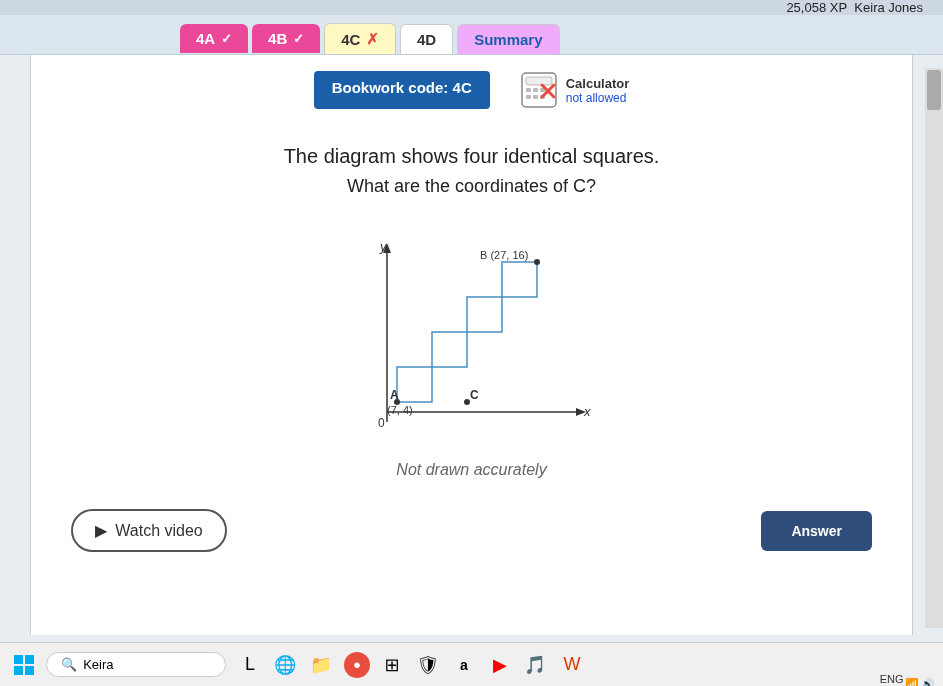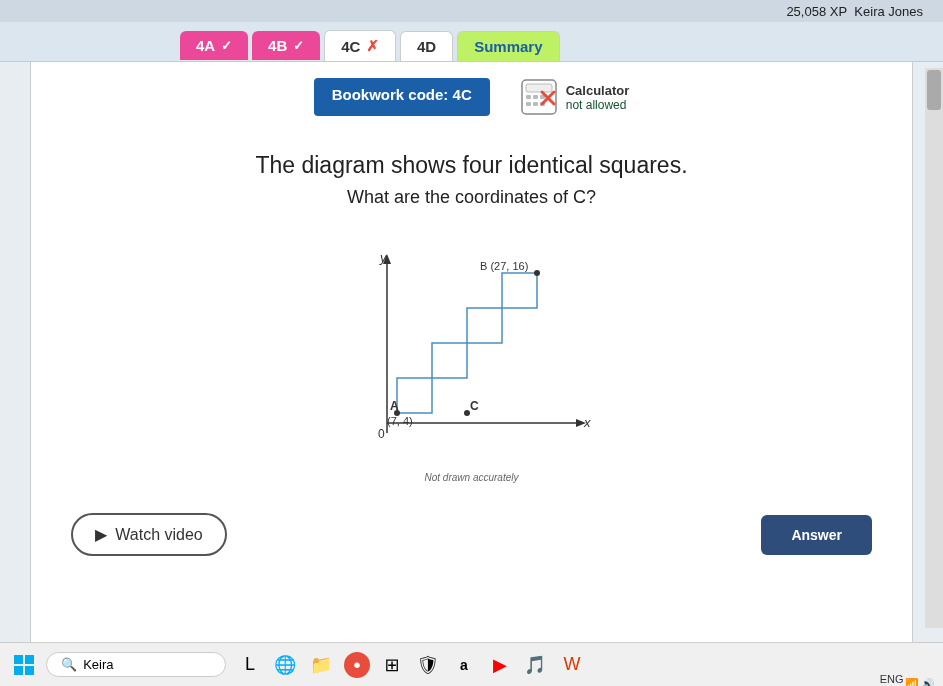--- a/index.html
+++ b/index.html
@@ -8,21 +8,21 @@
       height: 686px;
       font-family: Arial, sans-serif;
       background: #e8edf2;
       overflow: hidden;
       position: relative;
     }
 
     
     .top-bar {
       background: #cdd8e3;
-      height: 22px;
+      height: 15px;
       display: flex;
       align-items: center;
       justify-content: flex-end;
       padding-right: 20px;
       font-size: 13px;
       color: #222;
     }
 
     
     .tab-bar {
@@ -44,40 +44,40 @@
       align-items: center;
       gap: 6px;
     }
 
     .tab-completed {
       background: #ec4899;
       color: white;
     }
 
     .tab-error {
-      background: #ffffff;
+      background: #fef9c3;
       color: #333;
       border: 1px solid #ccc;
       border-bottom: none;
     }
 
     .tab-error .x-mark {
       color: #e74c3c;
       font-weight: bold;
     }
 
     .tab-plain {
       background: white;
       color: #333;
       border: 1px solid #ccc;
       border-bottom: none;
     }
 
     .tab-summary {
-      background: #bef264;
+      background: #f0abfc;
       color: #1a5fa8;
       border: 1px solid #ccc;
       border-bottom: none;
       font-weight: bold;
       align-items: center;
     }
 
     .check-mark {
       font-size: 13px;
     }
@@ -131,42 +131,42 @@
       font-weight: bold;
     }
 
     
     .question-area {
       padding: 24px 40px 10px 40px;
       text-align: center;
     }
 
     .question-text {
-      font-size: 23px;
+      font-size: 20px;
       color: #222;
       margin-bottom: 8px;
     }
 
     .question-subtext {
       font-size: 18px;
       color: #222;
       margin-bottom: 20px;
     }
 
     
     .diagram-container {
       display: flex;
       flex-direction: column;
       align-items: center;
       margin: 10px auto;
     }
 
     .not-drawn-label {
       text-align: center;
-      font-size: 10px;
+      font-size: 16px;
       color: #666;
       margin-top: 4px;
       font-style: italic;
     }
 
     
     .action-row {
       display: flex;
       align-items: center;
       justify-content: space-between;
@@ -334,21 +334,21 @@
         <rect x="20" y="17" width="5" height="4" rx="1" fill="#bbb"></rect>
         <rect x="6" y="24" width="5" height="4" rx="1" fill="#bbb"></rect>
         <rect x="13" y="24" width="5" height="4" rx="1" fill="#bbb"></rect>
         <rect x="20" y="24" width="5" height="4" rx="1" fill="#bbb"></rect>
 
         <line x1="22" y1="14" x2="34" y2="26" stroke="#e74c3c" stroke-width="3" stroke-linecap="round"></line>
         <line x1="34" y1="14" x2="22" y2="26" stroke="#e74c3c" stroke-width="3" stroke-linecap="round"></line>
       </svg>
       <div>
         <div style="font-size:13px; color:#333; font-weight:bold;">Calculator</div>
-        <div style="font-size:12px; color:#14532d;">not allowed</div>
+        <div style="font-size:12px; color:#1d4ed8;">not allowed</div>
       </div>
     </div>
   </div>
 
 
   <div class="question-area">
     <div class="question-text">The diagram shows four identical squares.</div>
     <div class="question-subtext">What are the coordinates of C?</div>
   </div>
 

